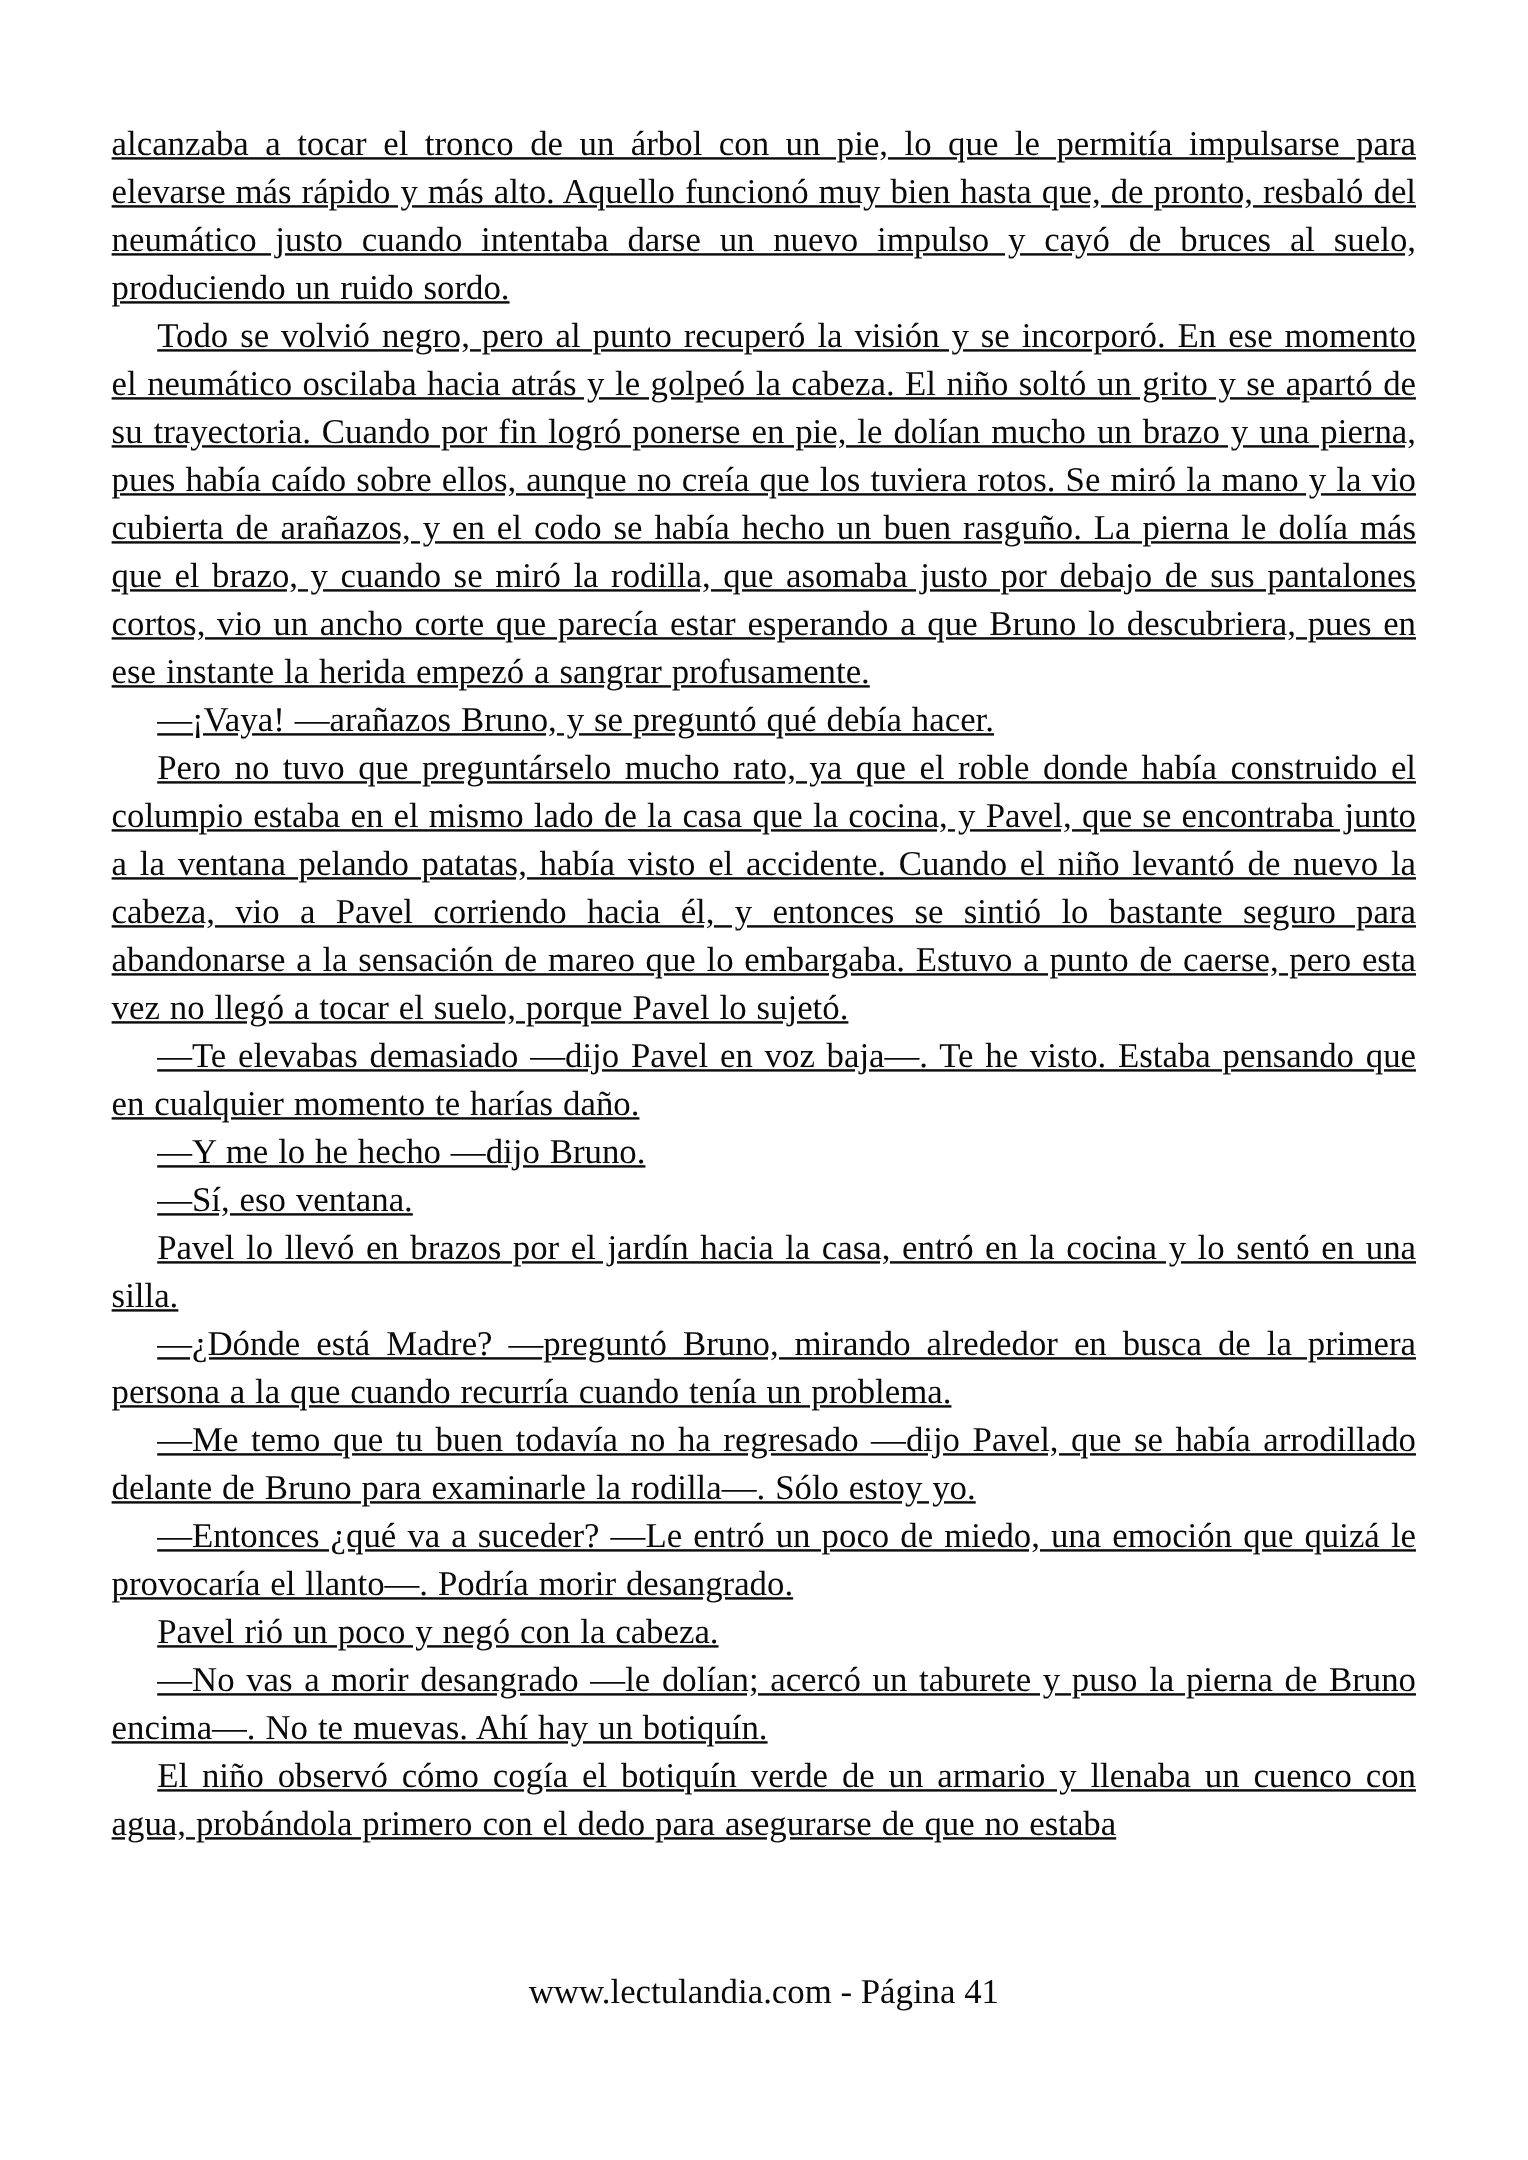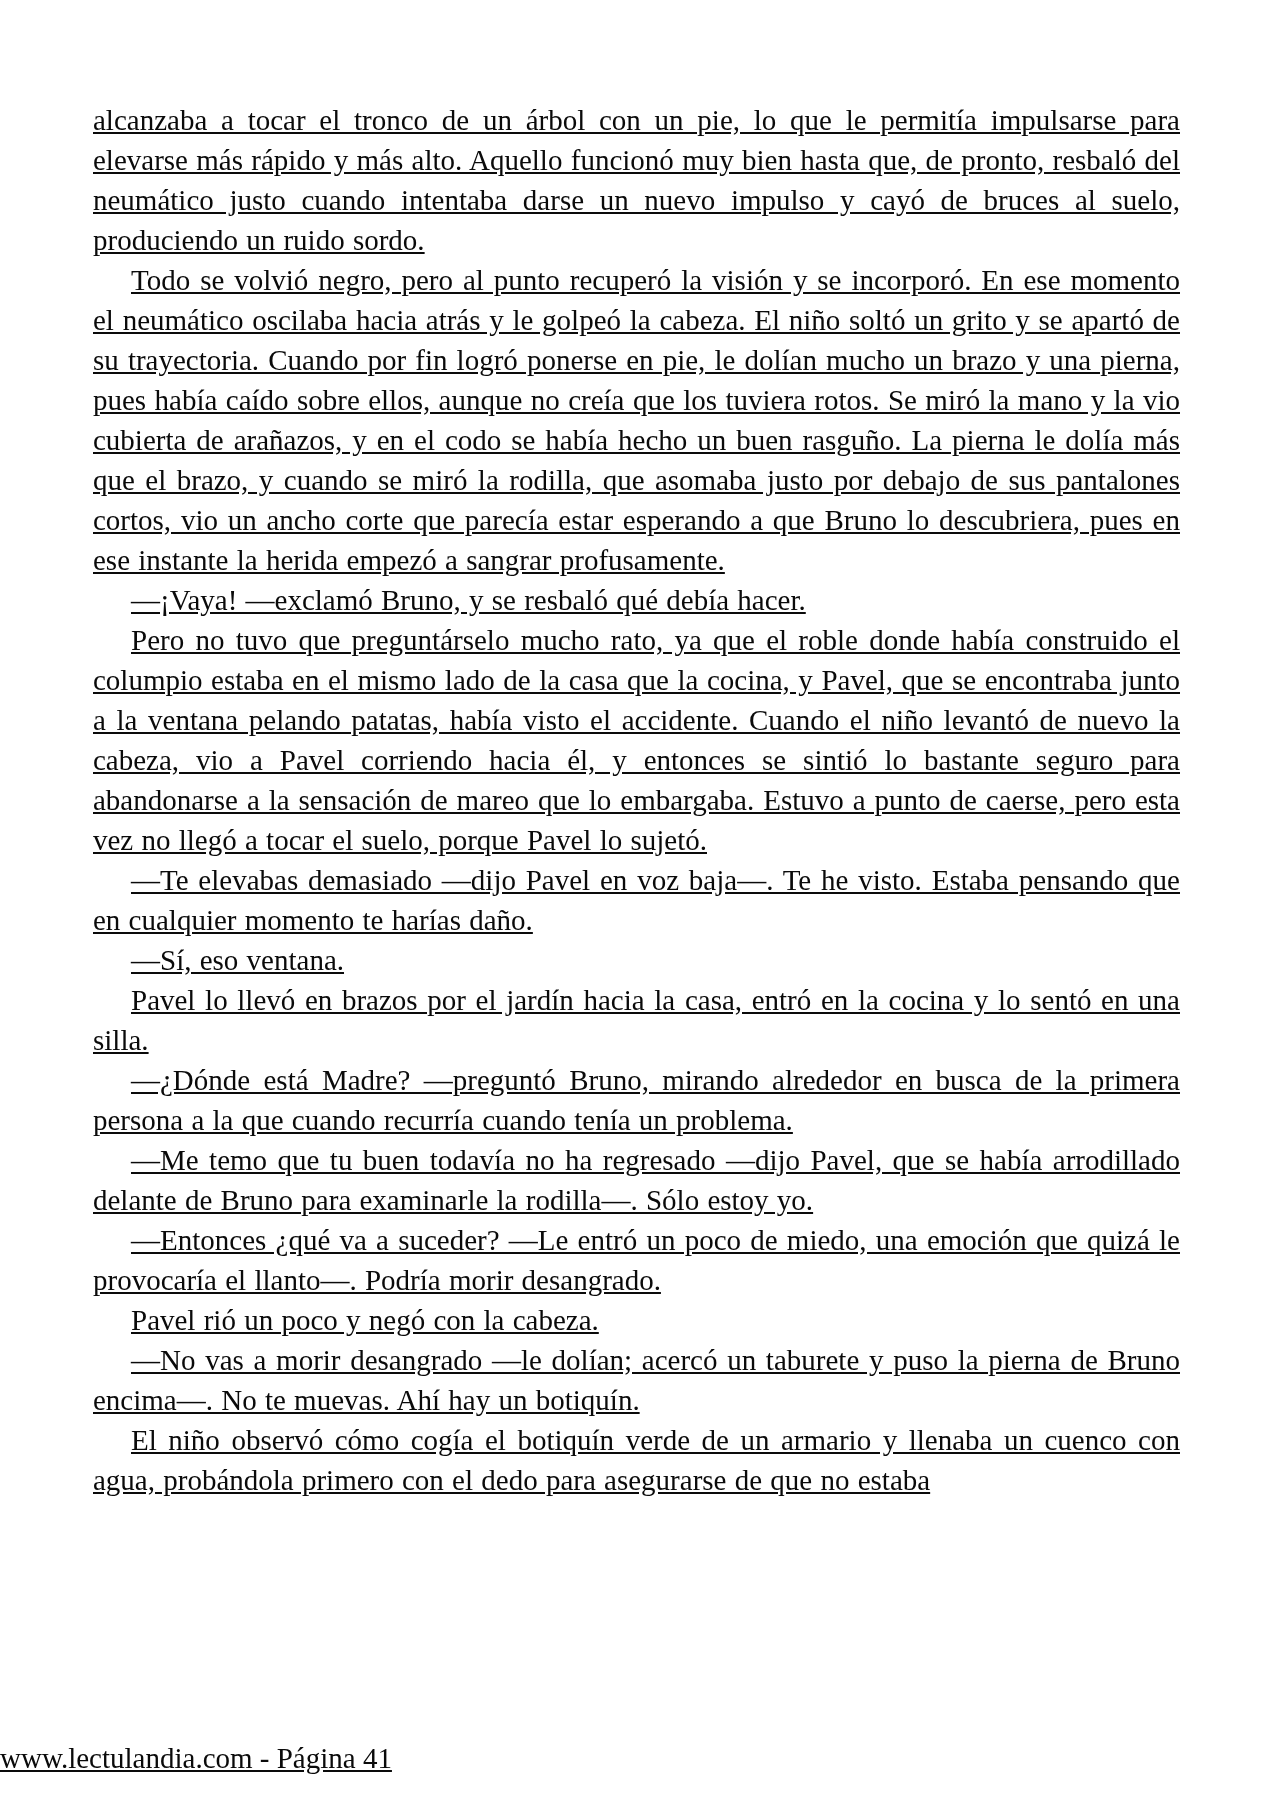--- a/index.html
+++ b/index.html
@@ -30,44 +30,45 @@
     text-indent: 38px;
     word-spacing: 1px;
   }
   .para.no-indent {
     text-indent: 0;
   }
   .footer {
     position: absolute;
     left: 0;
     right: 0;
-    top: 1738px;
+    top: 1640px;
+    text-align: center;
     font-size: 29px;
     line-height: 40px;
-    text-decoration: underline;
   }
 </style>
 </head>
 <body>
 
 <div class="page">
 
   <div class="text-block">
 
       <p class="para no-indent">alcanzaba a tocar el tronco de un árbol con un pie, lo que le permitía impulsarse para elevarse más rápido y más alto. Aquello funcionó muy bien hasta que, de pronto, resbaló del neumático justo cuando intentaba darse un nuevo impulso y cayó de bruces al suelo, produciendo un ruido sordo.</p>
 
       <p class="para">Todo se volvió negro, pero al punto recuperó la visión y se incorporó. En ese momento el neumático oscilaba hacia atrás y le golpeó la cabeza. El niño soltó un grito y se apartó de su trayectoria. Cuando por fin logró ponerse en pie, le dolían mucho un brazo y una pierna, pues había caído sobre ellos, aunque no creía que los tuviera rotos. Se miró la mano y la vio cubierta de arañazos, y en el codo se había hecho un buen rasguño. La pierna le dolía más que el brazo, y cuando se miró la rodilla, que asomaba justo por debajo de sus pantalones cortos, vio un ancho corte que parecía estar esperando a que Bruno lo descubriera, pues en ese instante la herida empezó a sangrar profusamente.</p>
 
-      <p class="para">—¡Vaya! —exclamó Bruno, y se resbaló qué debía hacer.</p>
+      <p class="para">—¡Vaya! —arañazos Bruno, y se preguntó qué debía hacer.</p>
 
       <p class="para">Pero no tuvo que preguntárselo mucho rato, ya que el roble donde había construido el columpio estaba en el mismo lado de la casa que la cocina, y Pavel, que se encontraba junto a la ventana pelando patatas, había visto el accidente. Cuando el niño levantó de nuevo la cabeza, vio a Pavel corriendo hacia él, y entonces se sintió lo bastante seguro para abandonarse a la sensación de mareo que lo embargaba. Estuvo a punto de caerse, pero esta vez no llegó a tocar el suelo, porque Pavel lo sujetó.</p>
 
 
       <p class="para">—Te elevabas demasiado —dijo Pavel en voz baja—. Te he visto. Estaba pensando que en cualquier momento te harías daño.</p>
 
+      <p class="para">—Y me lo he hecho —dijo Bruno.</p>
 
       <p class="para">—Sí, eso ventana.</p>
 
       <p class="para">Pavel lo llevó en brazos por el jardín hacia la casa, entró en la cocina y lo sentó en una silla.</p>
 
       <p class="para">—¿Dónde está Madre? —preguntó Bruno, mirando alrededor en busca de la primera persona a la que cuando recurría cuando tenía un problema.</p>
 
       <p class="para">—Me temo que tu buen todavía no ha regresado —dijo Pavel, que se había arrodillado delante de Bruno para examinarle la rodilla—. Sólo estoy yo.</p>
 
       <p class="para">—Entonces ¿qué va a suceder? —Le entró un poco de miedo, una emoción que quizá le provocaría el llanto—. Podría morir desangrado.</p>

